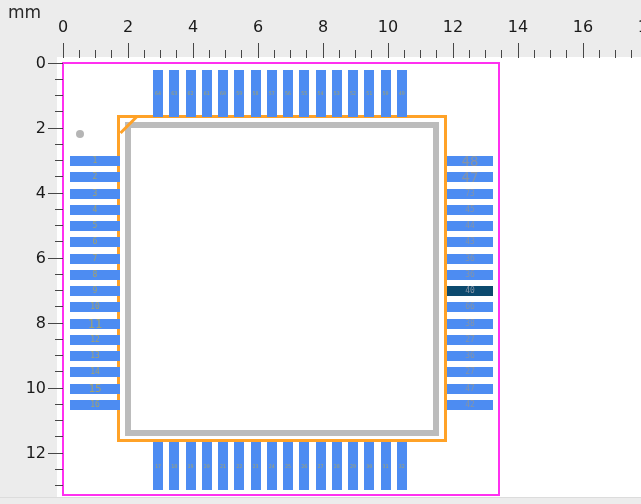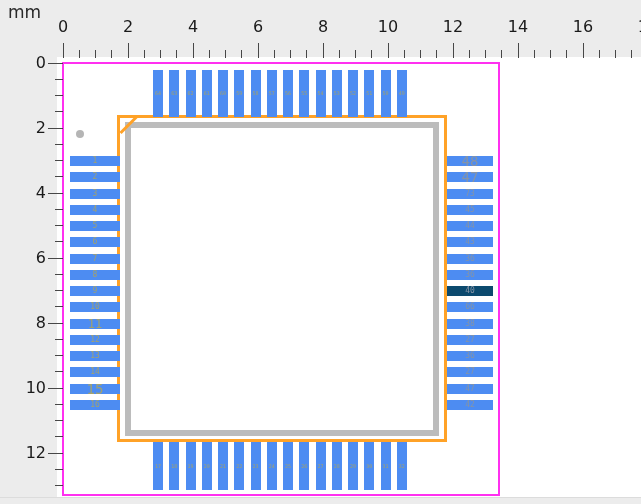--- a/index.html
+++ b/index.html
@@ -136,21 +136,21 @@
       <div class="pad" style="left: 70px; top: 334.75px; width: 50px; height: 10px; background: rgb(77, 140, 242);">
         <span style="font-size: 8px; color: rgb(162, 162, 110);">12</span>
       </div>
       <div class="pad" style="left: 70px; top: 351px; width: 50px; height: 10px; background: rgb(77, 140, 242);">
         <span style="font-size: 8px; color: rgb(162, 162, 110);">13</span>
       </div>
       <div class="pad" style="left: 70px; top: 367.25px; width: 50px; height: 10px; background: rgb(77, 140, 242);">
         <span style="font-size: 8px; color: rgb(162, 162, 110);">14</span>
       </div>
       <div class="pad" style="left: 70px; top: 383.5px; width: 50px; height: 10px; background: rgb(77, 140, 242);">
-        <span style="font-size: 14px; color: rgb(162, 162, 110);">15</span>
+        <span style="font-size: 11px; color: rgb(162, 162, 110);">15</span>
       </div>
       <div class="pad" style="left: 70px; top: 399.75px; width: 50px; height: 10px; background: rgb(77, 140, 242);">
         <span style="font-size: 8px; color: rgb(162, 162, 110);">16</span>
       </div>
       <div class="pad" style="left: 447px; top: 156px; width: 46px; height: 10px; background: rgb(77, 140, 242);">
         <span style="font-size: 14px; color: rgb(134, 148, 166);">48</span>
       </div>
       <div class="pad" style="left: 447px; top: 172.25px; width: 46px; height: 10px; background: rgb(77, 140, 242);">
         <span style="font-size: 14px; color: rgb(134, 148, 166);">47</span>
       </div>

